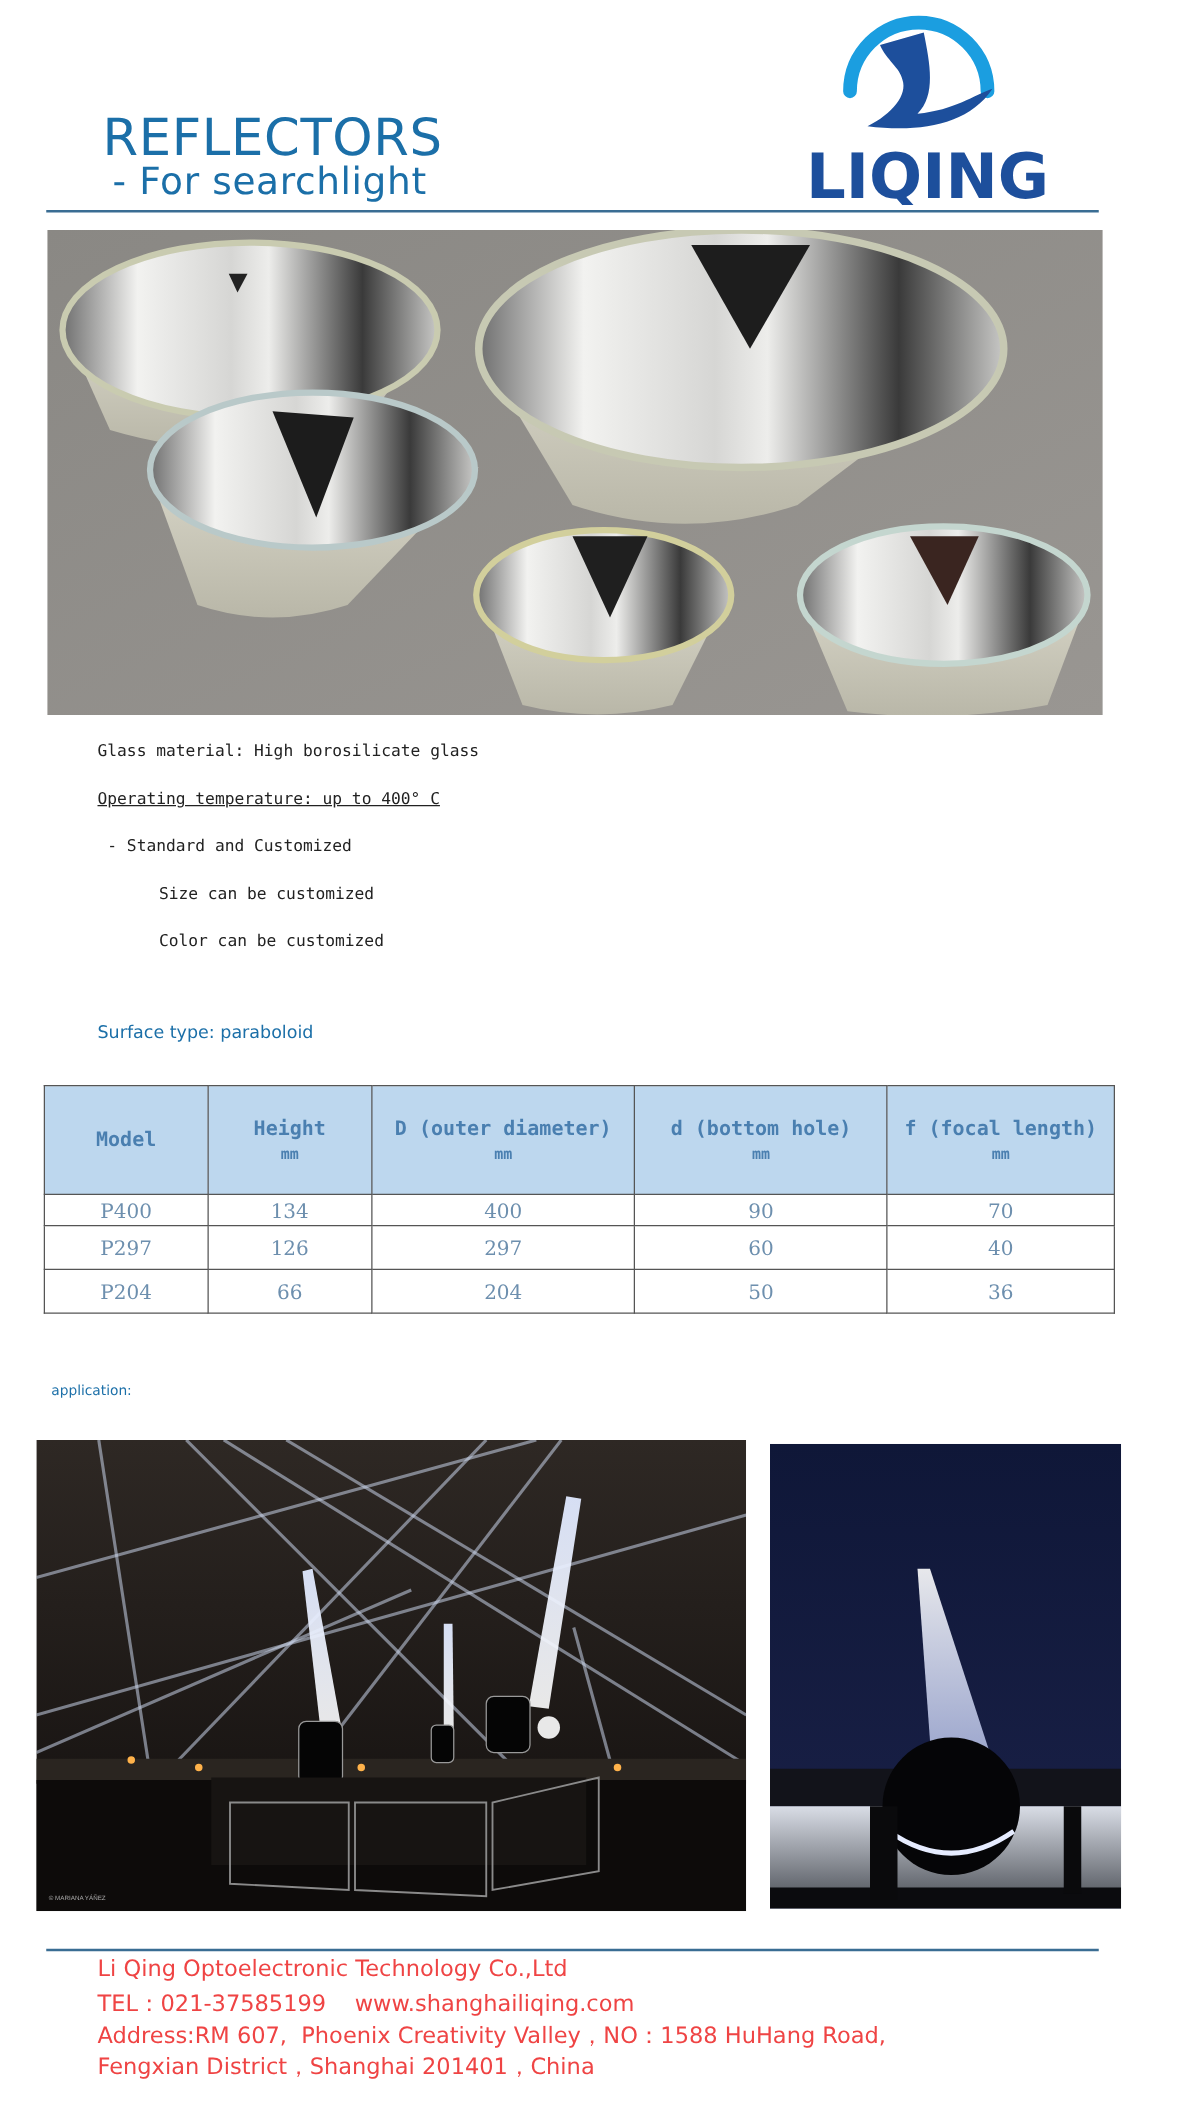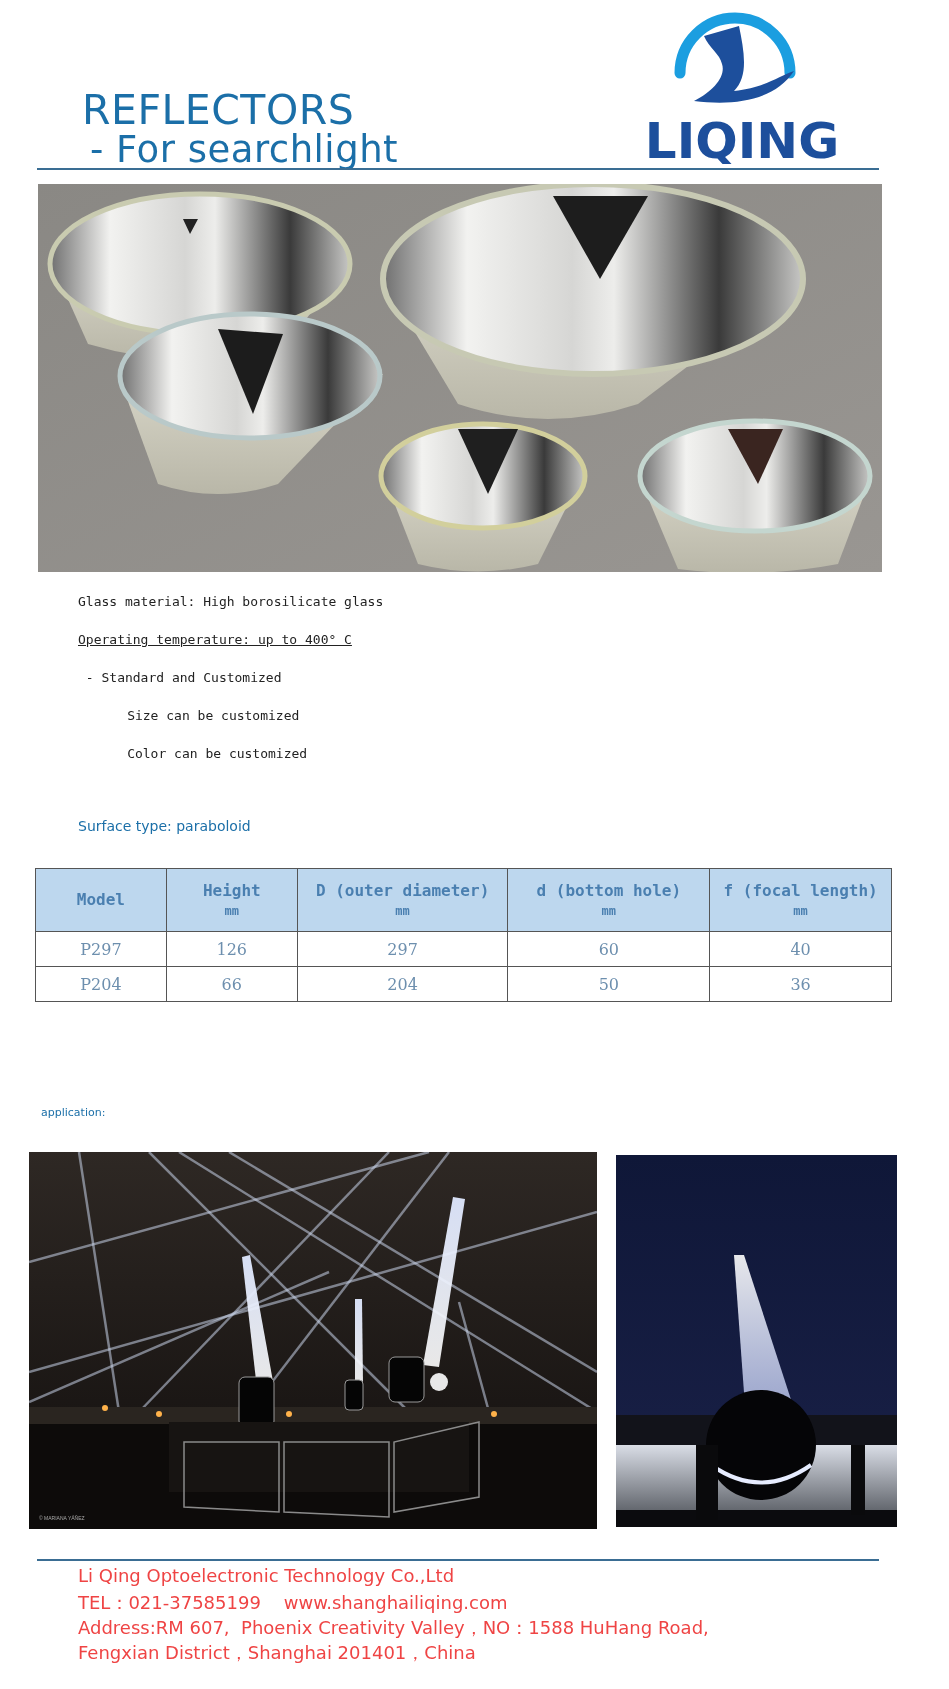--- a/index.html
+++ b/index.html
@@ -1,26 +1,26 @@
 <!DOCTYPE html>
 <html><head>
 <meta charset="utf-8">
 <style>
   html, body { margin: 0; padding: 0; background: #ffffff; }
   body { width: 949px; height: 1689px; position: relative; overflow: hidden; font-family: "Liberation Sans", sans-serif; }
   .abs { position: absolute; }
   .title1 { left: 82px; top: 86px; font-size: 41px; color: #1b6fa8; font-family: "DejaVu Sans", sans-serif; letter-spacing: 0.5px; }
-  .title2 { left: 90px; top: 128px; font-size: 37px; color: #1b6fa8; font-family: "DejaVu Sans", sans-serif; letter-spacing: 0.5px; }
+  .title2 { left: 90px; top: 128px; font-size: 30px; color: #1b6fa8; font-family: "DejaVu Sans", sans-serif; letter-spacing: 0.5px; }
   .rule { left: 37px; width: 842px; height: 2px; background: #3a6d93; }
   .logo { left: 634px; top: 6px; width: 216px; height: 158px; }
   .photo { overflow: hidden; }
   .spec { left: 78px; font-family: "DejaVu Sans Mono", monospace; font-size: 13px; color: #222; white-space: pre; }
   .blue-label { font-family: "DejaVu Sans", sans-serif; font-size: 14px; color: #1b6fa8; }
   table.spec-table { position: absolute; left: 35px; top: 868px; width: 857px; border-collapse: collapse; font-family: "DejaVu Serif", serif; }
-  table.spec-table th { background: #bdd7ee; color: #4a7fb0; font-weight: bold; font-size: 16px; border: 1.5px solid #555; height: 62px; padding: 0; text-align: center; line-height: 1.4; font-family: "DejaVu Sans Mono", monospace; }
+  table.spec-table th { background: #bdd7ee; color: #4a7fb0; font-weight: bold; font-size: 16px; border: 1.5px solid #555; height: 62px; padding: 12px; text-align: center; line-height: 1.4; font-family: "DejaVu Sans Mono", monospace; }
   table.spec-table th .unit { display: block; font-size: 12px; }
   table.spec-table td { color: #6d8fae; font-size: 16px; text-align: center; border: 1.5px solid #555; padding: 0; }
   .footer-text { left: 78px; font-family: "DejaVu Sans", sans-serif; font-size: 18px; color: #ef4444; white-space: pre; }
 </style>
 </head>
 <body>
 
 <div class="abs title1">REFLECTORS</div>
 <div class="abs title2"> - For searchlight</div>
 
@@ -97,20 +97,27 @@
   <thead>
     <tr>
       <th><span>Model</span></th>
       <th><span>Height</span><span class="unit">mm</span></th>
       <th><span>D (outer diameter)</span><span class="unit">mm</span></th>
       <th><span>d (bottom hole)</span><span class="unit">mm</span></th>
       <th><span>f (focal length)</span><span class="unit">mm</span></th>
     </tr>
   </thead>
   <tbody>
+    <tr style="height:25px">
+      <td>P400</td>
+      <td>134</td>
+      <td>400</td>
+      <td>90</td>
+      <td>70</td>
+    </tr>
     <tr style="height:35px">
       <td>P297</td>
       <td>126</td>
       <td>297</td>
       <td>60</td>
       <td>40</td>
     </tr>
     <tr style="height:35px">
       <td>P204</td>
       <td>66</td>

